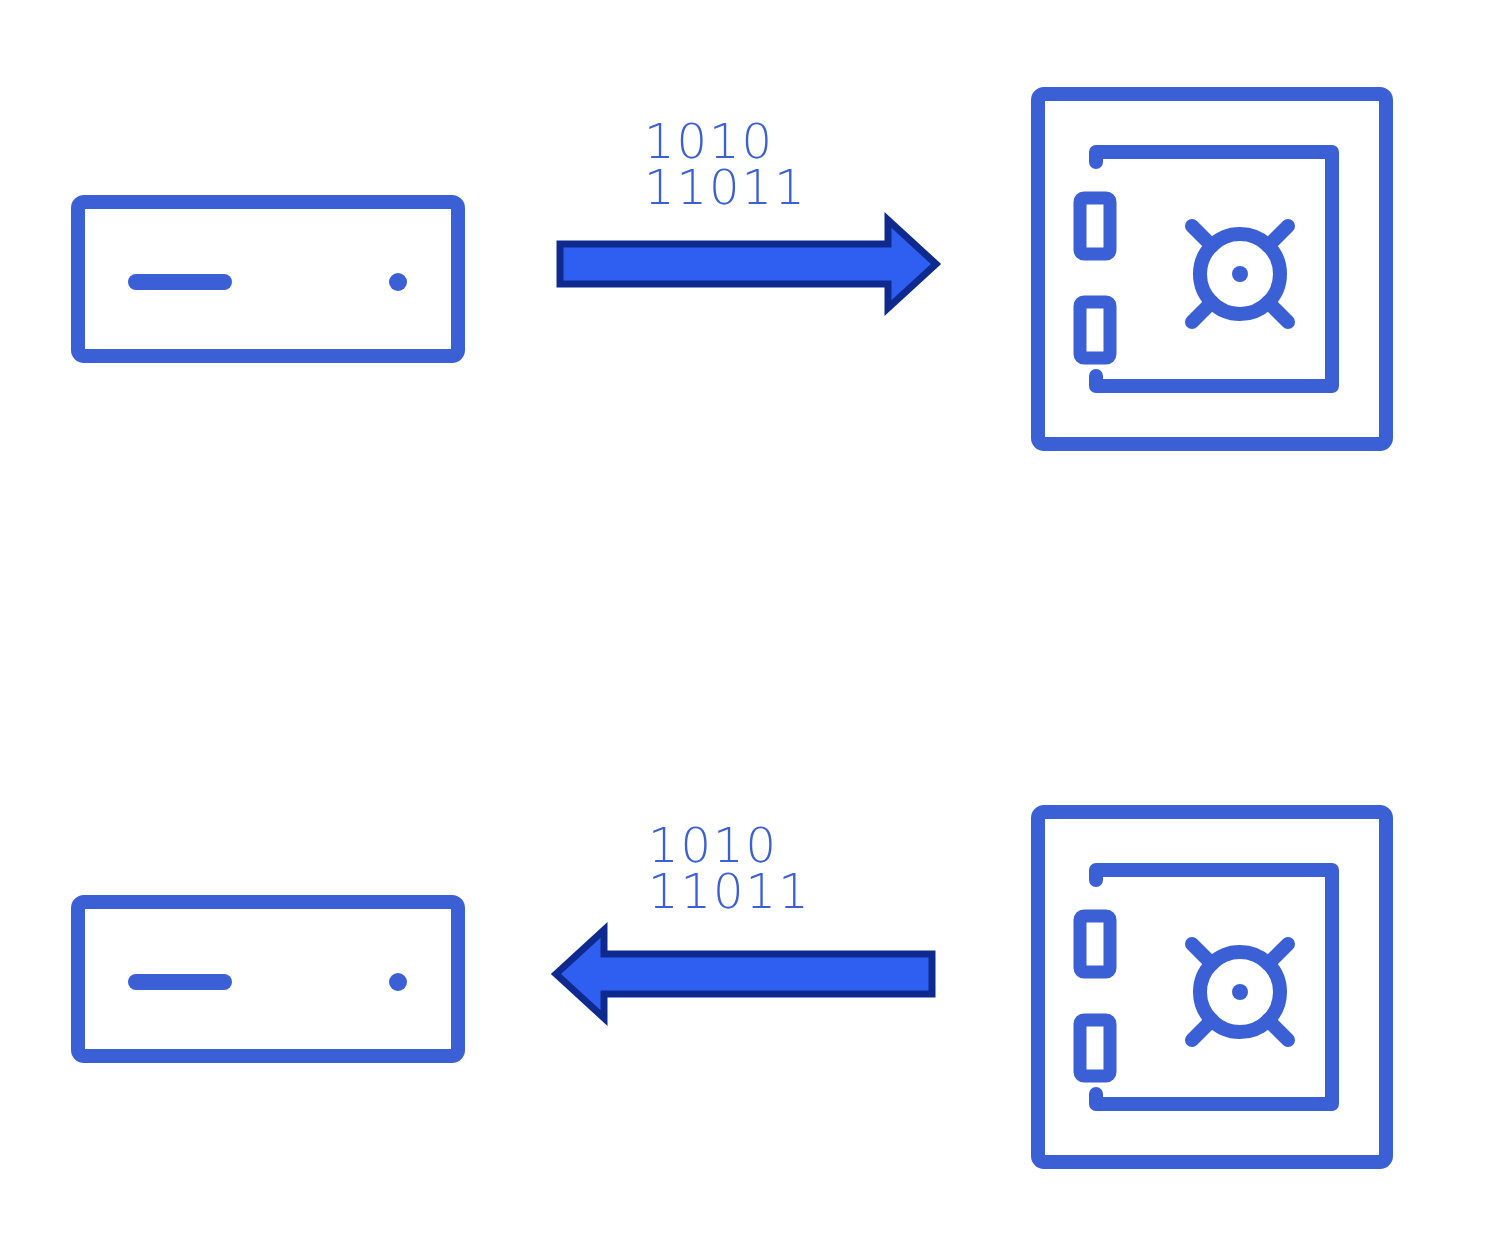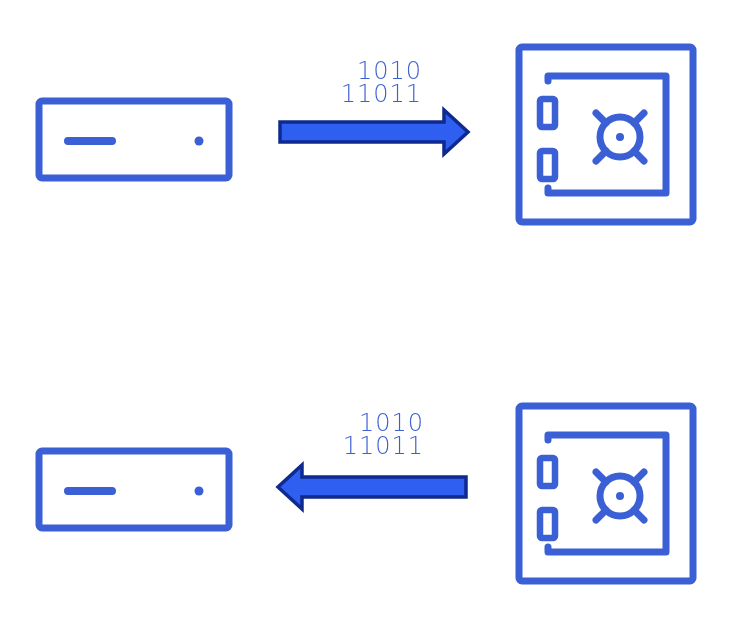--- a/index.html
+++ b/index.html
@@ -1,18 +1,18 @@
 <!DOCTYPE html>
 <html><head>
 <meta charset="utf-8">
 <style>
   html, body { margin: 0; padding: 0; }
   body { width: 752px; height: 626px; background: #ffffff; position: relative; overflow: hidden; font-family: "DejaVu Sans", sans-serif; }
   .abs { position: absolute; }
-  .bits { position: absolute; color: #3b5fd4; font-family: "DejaVu Sans", sans-serif; font-size: 24px; line-height: 22px; letter-spacing: 1px; text-align: right; font-weight: 300; }
+  .bits { position: absolute; color: #3b5fd4; font-family: "DejaVu Sans", sans-serif; font-size: 24px; line-height: 22px; letter-spacing: 1px; text-align: left; font-weight: 300; }
   .bits div { height: 23px; }
 </style>
 </head>
 <body>
 
 <div class="abs" style="left:0;top:0;width:752px;height:313px;">
 
   <svg class="abs" style="left:30px;top:92px;" width="210" height="96" viewBox="0 0 210 96">
     <rect x="9" y="9" width="190" height="77" rx="3" fill="none" stroke="#3b5fd4" stroke-width="7"></rect>
     <line x1="38" y1="49" x2="82" y2="49" stroke="#3b5fd4" stroke-width="8" stroke-linecap="round"></line>

